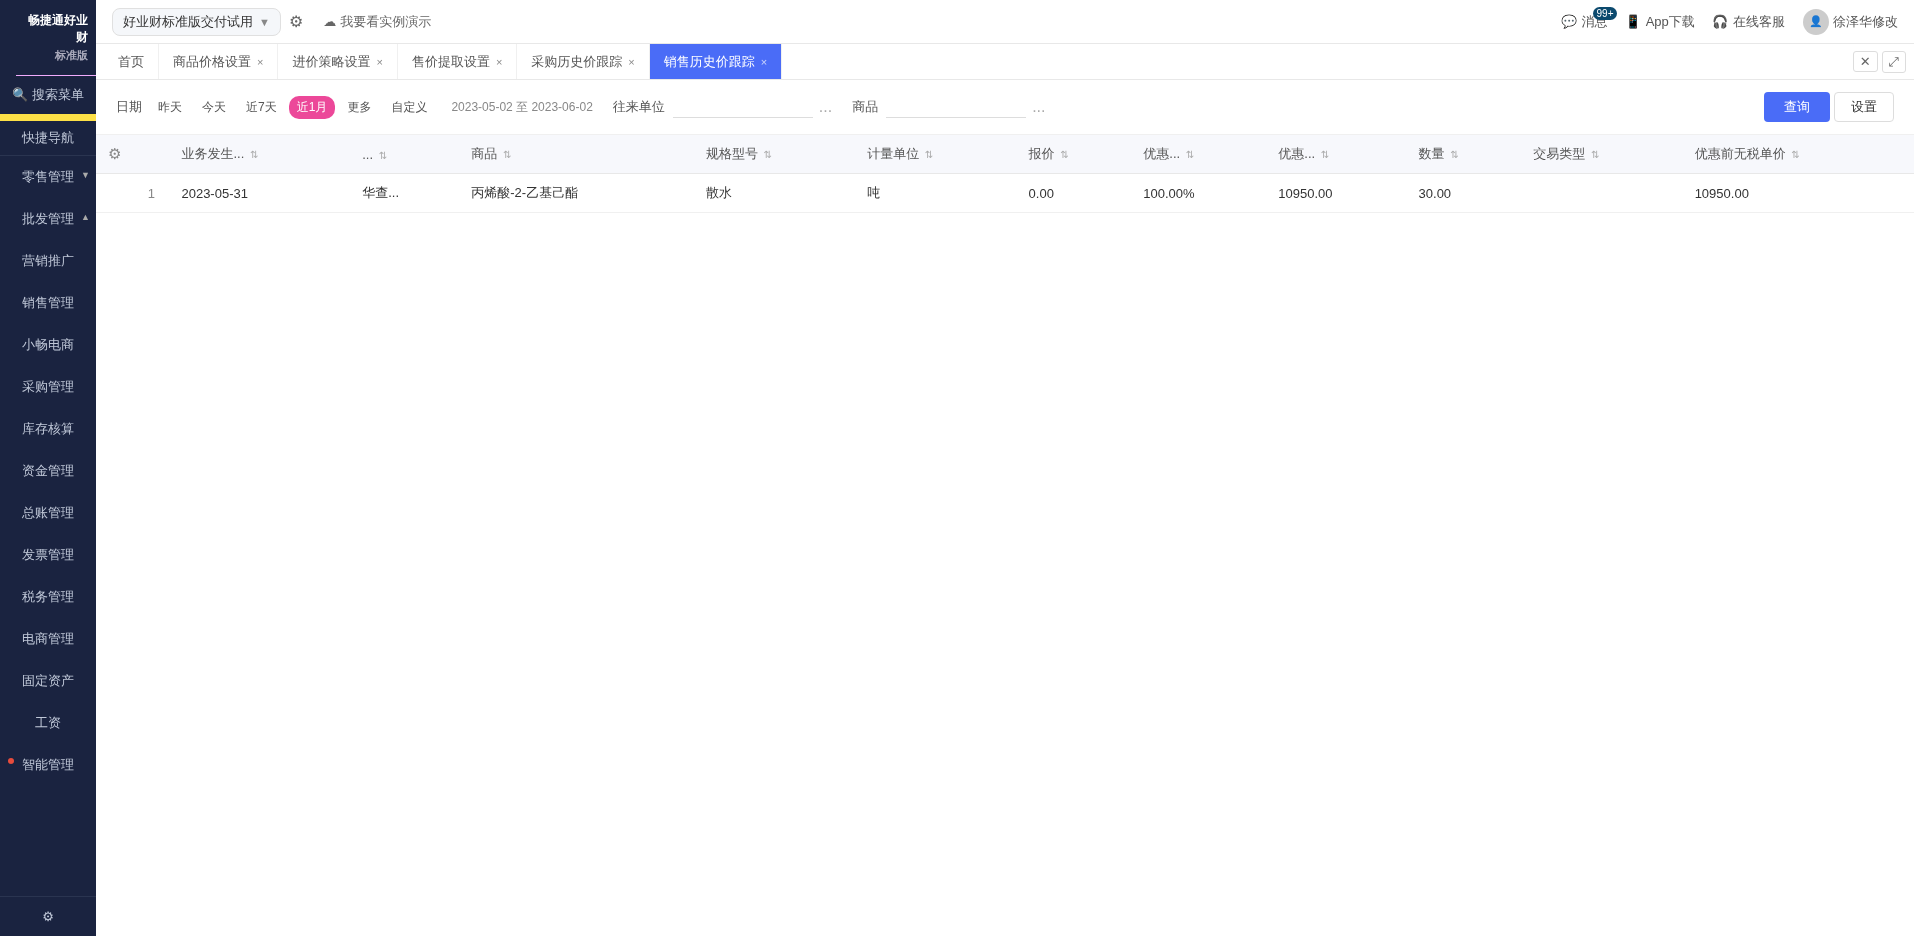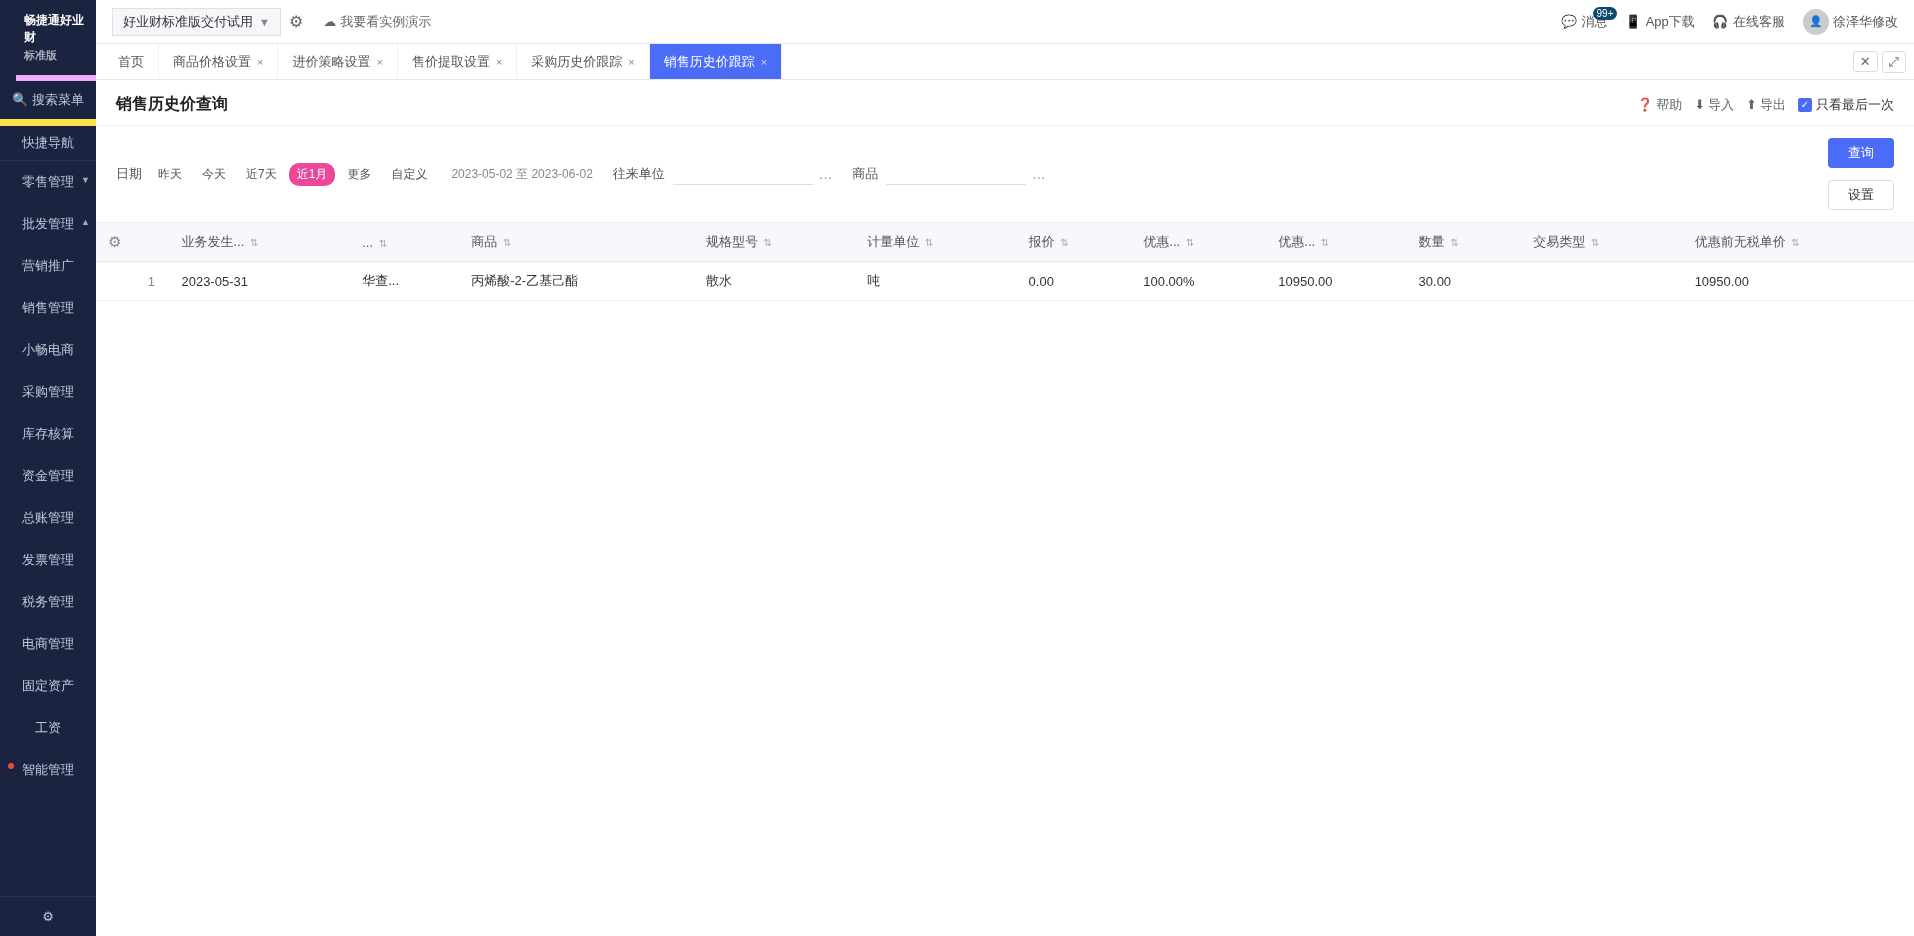--- a/index.html
+++ b/index.html
@@ -11,25 +11,25 @@
       background: #1a2340;
       color: #c0c8d8;
       display: flex;
       flex-direction: column;
       flex-shrink: 0;
       height: 100vh;
       overflow-y: auto;
     }
     .sidebar-logo {
       padding: 12px 8px;
-      text-align: left;
+      text-align: right;
       color: #fff;
       font-size: 12px;
       font-weight: bold;
-      border-bottom: 6px solid #f0abfc;
+      border-bottom: 1px solid #f0abfc;
       line-height: 1.4;
       margin-left: 16px;
     }
     .sidebar-logo span { display: block; font-size: 11px; color: #aab; margin-top: 2px; }
     .sidebar-search {
       padding: 10px 8px;
       text-align: center;
       font-size: 13px;
       color: #c0c8d8;
       cursor: pointer;
@@ -76,21 +76,21 @@
       padding: 0 16px;
       height: 44px;
       flex-shrink: 0;
     }
     .topbar-selector {
       display: flex;
       align-items: center;
       gap: 6px;
       background: #f5f7fa;
       border: 1px solid #e0e0e0;
-      border-radius: 0;
+      border-radius: 8px;
       padding: 4px 10px;
       font-size: 13px;
       cursor: pointer;
       color: #333;
     }
     .topbar-selector .arrow { color: #888; font-size: 11px; }
     .topbar-gear { margin-left: 8px; cursor: pointer; color: #666; font-size: 16px; }
     .topbar-demo { display: flex; align-items: center; gap: 4px; color: #666; font-size: 13px; margin-left: 20px; cursor: pointer; }
     .topbar-right { margin-left: auto; display: flex; align-items: center; gap: 18px; color: #555; font-size: 13px; }
     .topbar-right .msg-btn { position: relative; cursor: pointer; display: flex; align-items: center; gap: 4px; }
@@ -198,21 +198,21 @@
     }
     .btn-setting {
       background: #fff;
       color: #333;
       border: 1px solid #ddd;
       border-radius: 4px;
       padding: 5px 16px;
       font-size: 13px;
       cursor: pointer;
     }
-    .filter-actions { display: flex; flex-direction: column; gap: 12px; margin-left: auto; }
+    .filter-actions { display: flex; flex-direction: row; gap: 4px; margin-left: auto; }
 
     
     .table-wrap { padding: 0 0; overflow-x: auto; }
     table { width: 100%; border-collapse: collapse; font-size: 13px; }
     thead tr { background: #f7f8fc; }
     thead th {
       padding: 10px 12px;
       text-align: left;
       font-weight: normal;
       color: #555;
@@ -352,41 +352,20 @@
       <span class="close-x">×</span>
     </div>
     <div class="tabbar-controls">
       <button>✕</button>
       <button>⤢</button>
     </div>
   </div>
 
   <div class="content">
 
-    <div class="page-header">
-      <h1 class="page-title">销售历史价查询</h1>
-      <div class="page-actions">
-        <div class="action-link">
-          <span>❓</span>
-          <span>帮助</span>
-        </div>
-        <div class="action-link">
-          <span>⬇</span>
-          <span>导入</span>
-        </div>
-        <div class="action-link">
-          <span>⬆</span>
-          <span>导出</span>
-        </div>
-        <label class="checkbox-label">
-          <span class="checkbox-box"></span>
-          <span>只看最后一次</span>
-        </label>
-      </div>
-    </div>
 
     <div class="filter-bar">
       <div class="filter-group">
         <span class="filter-label">日期</span>
         <div class="date-btns">
           <button class="date-btn">昨天</button>
           <button class="date-btn">今天</button>
           <button class="date-btn">近7天</button>
           <button class="date-btn active">近1月</button>
           <button class="date-btn">更多</button>

